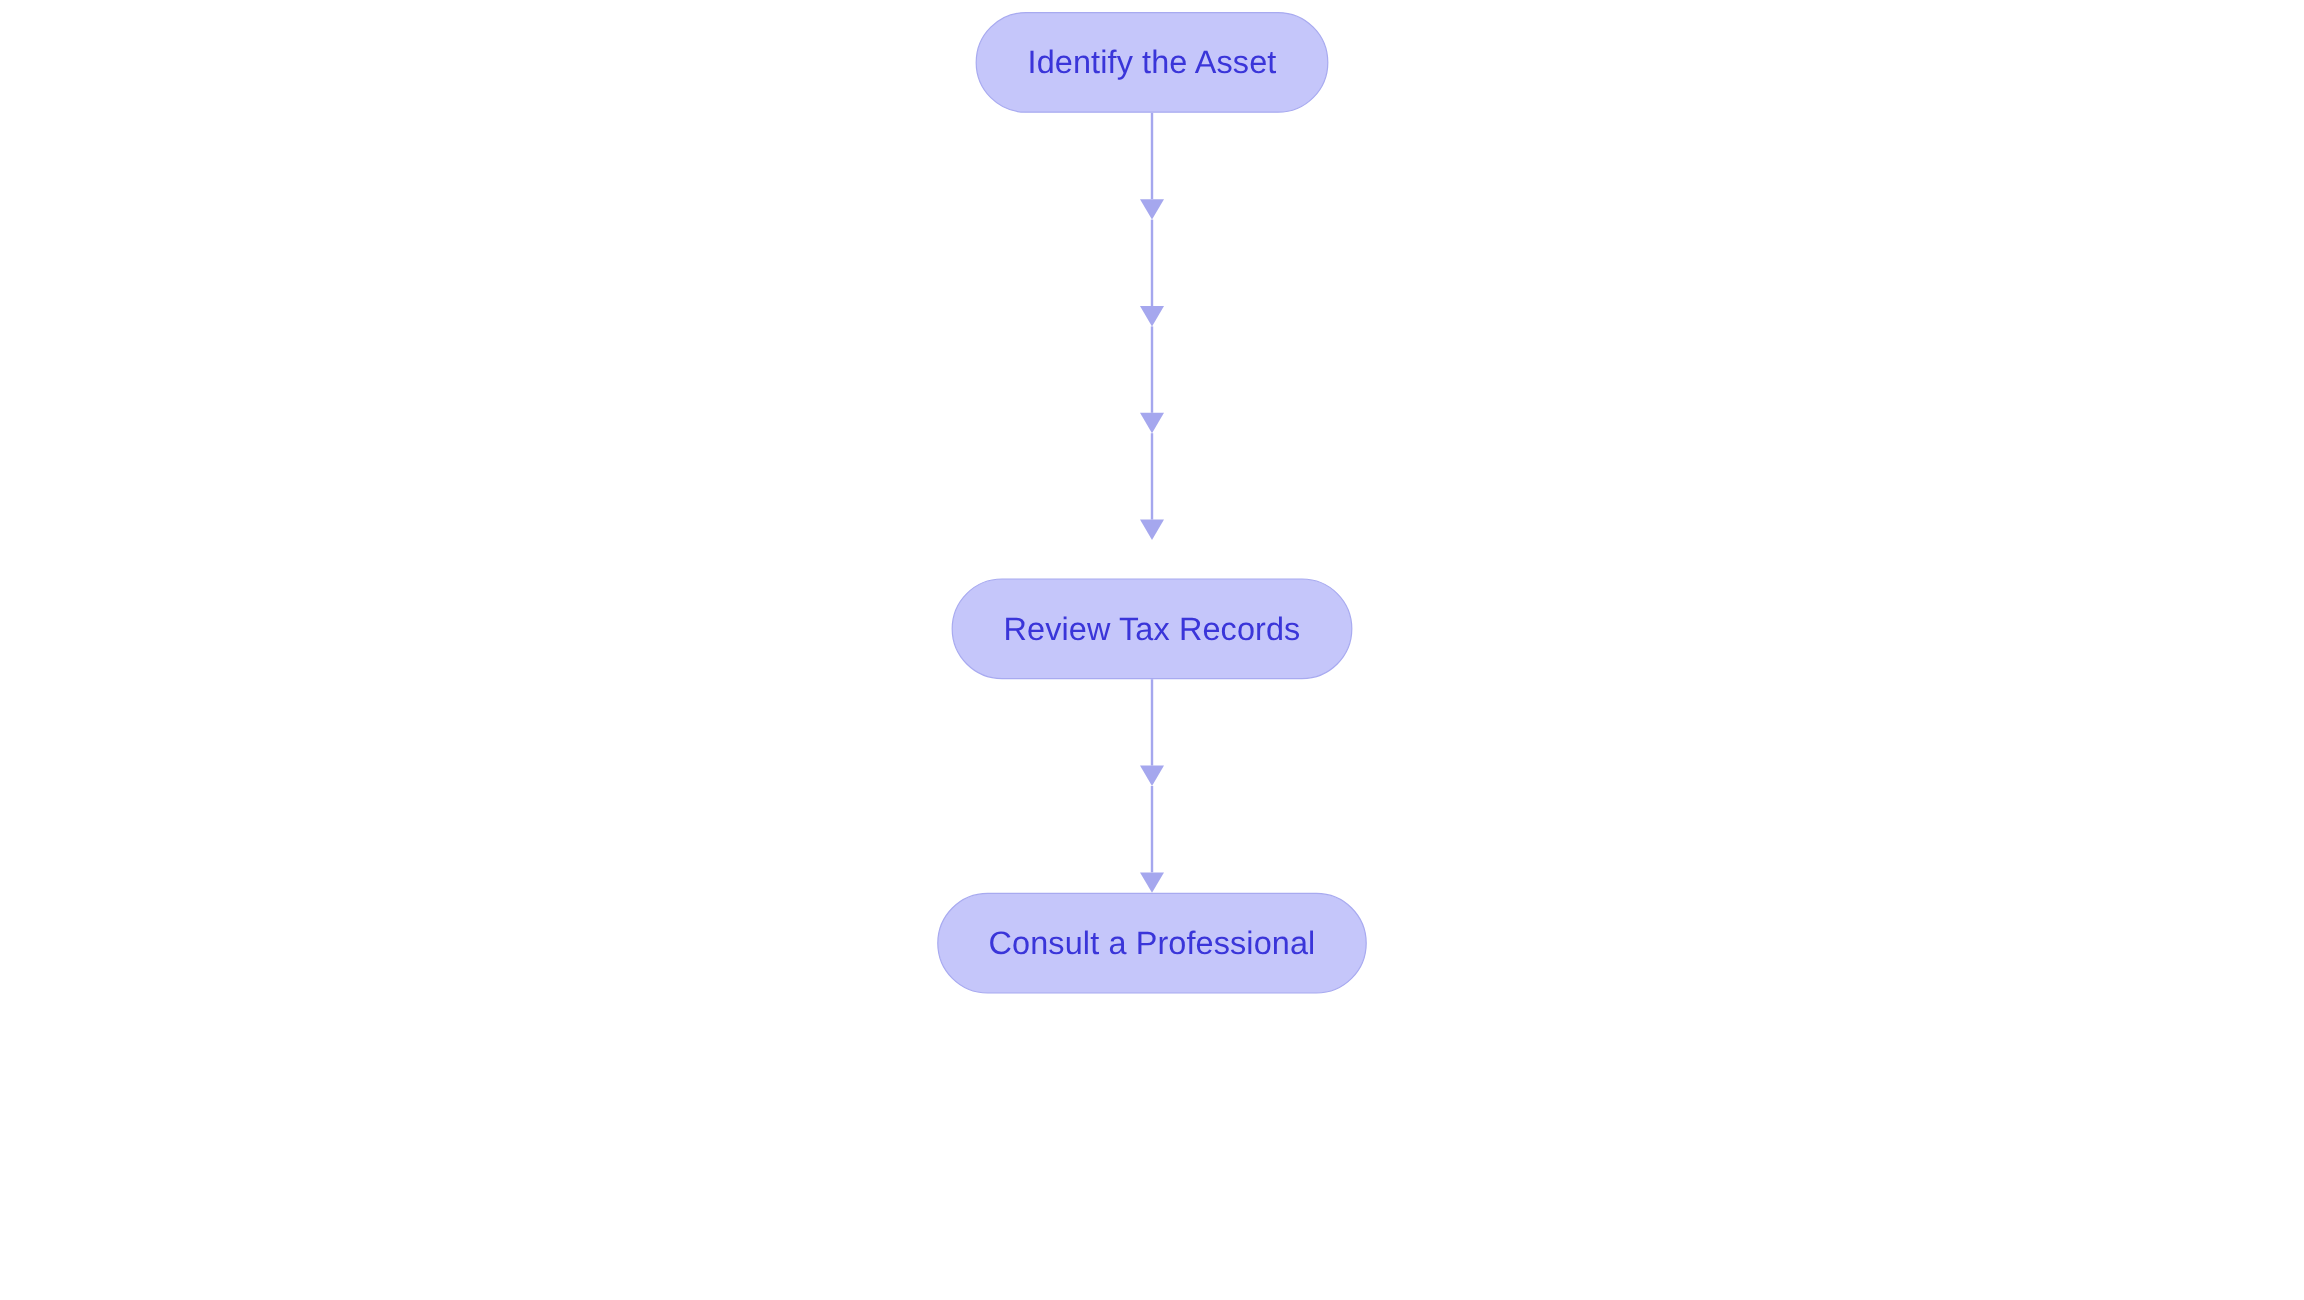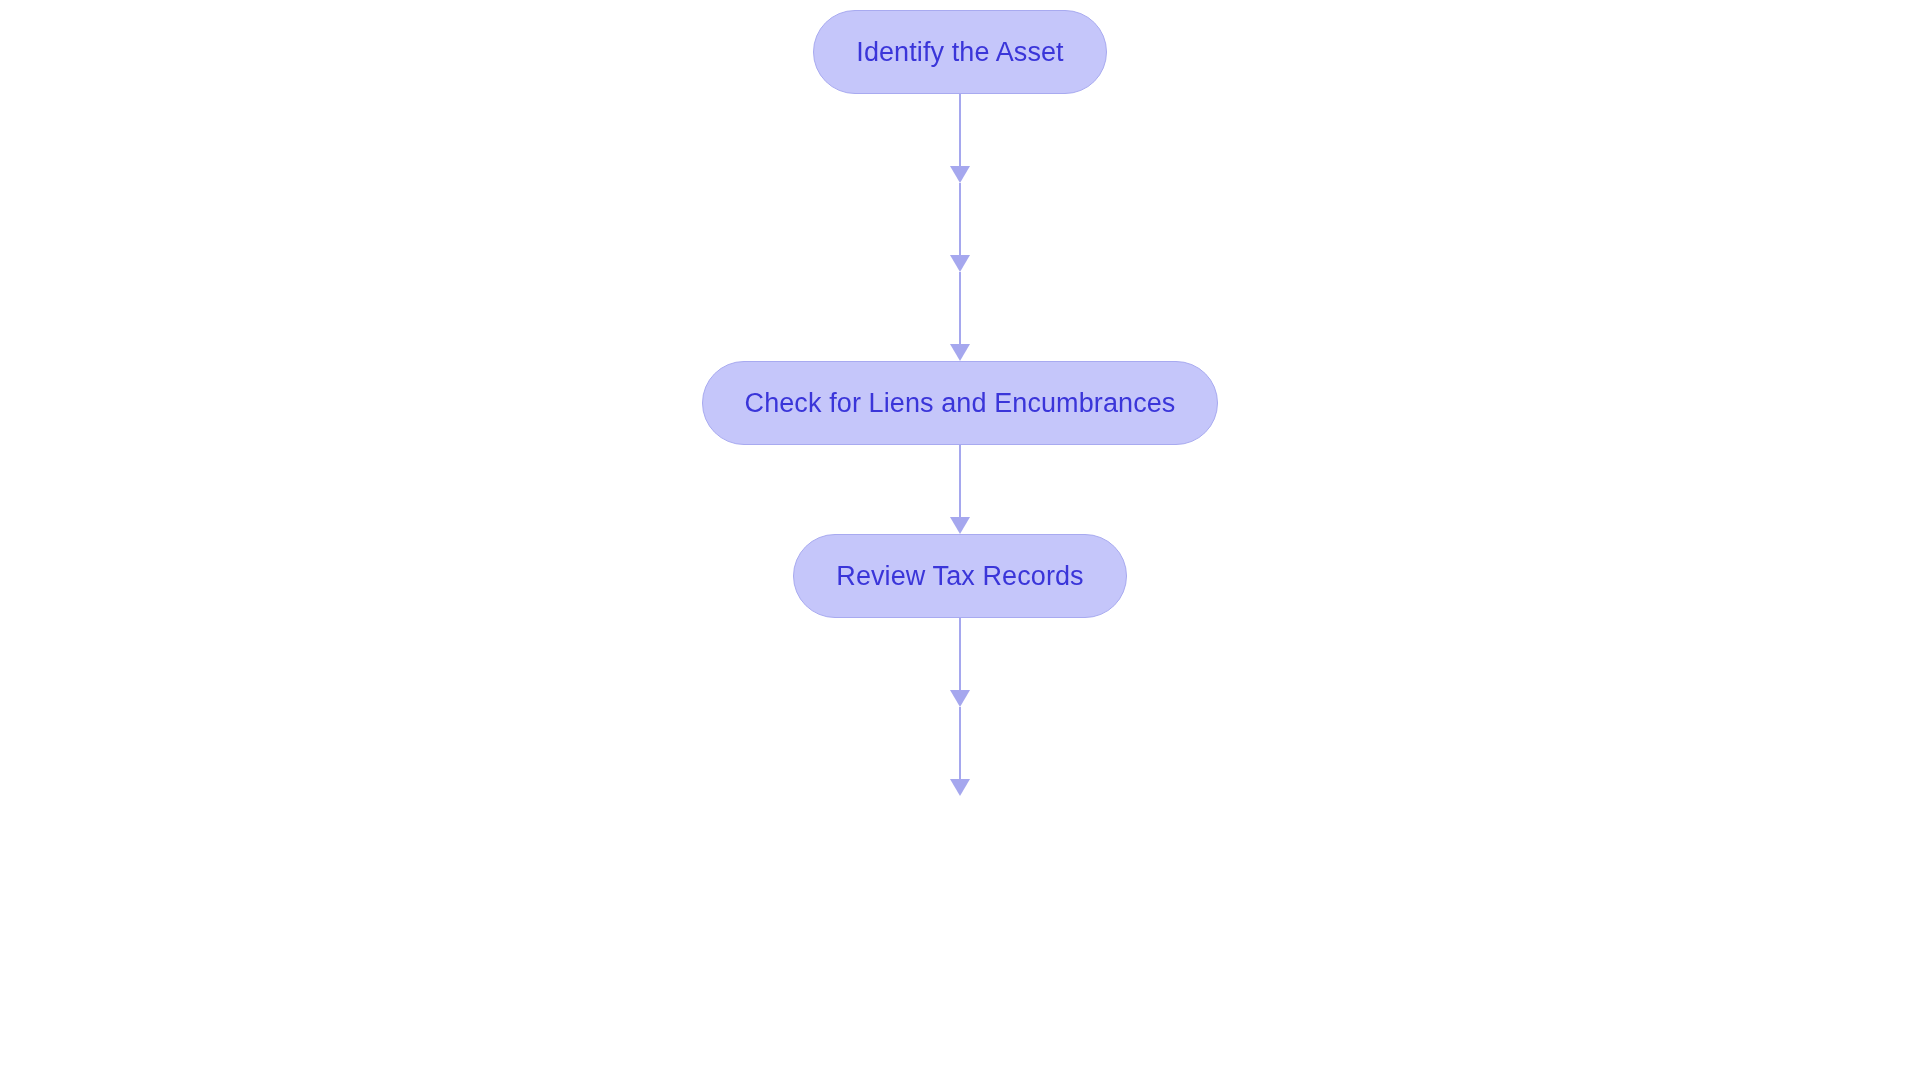--- a/index.html
+++ b/index.html
@@ -79,21 +79,21 @@
     border-right: 10.5px solid transparent;
     border-top: 17px solid #a5a7ee;
     margin-top: -0.5px;
   }
 
   
   .w-0 { min-width: 236px; }
   .w-1 { min-width: 258px; }
   .w-2 { min-width: 316px; }
   .w-3 { min-width: 406px; }
-  .w-4 { min-width: 256px; }
+  .w-4 { min-width: 256px; margin-top: 32px; }
   .w-5 { min-width: 248px; }
   .w-6 { min-width: 278px; }
 
   .spacer-top { height: 10px; width: 1px; }
 </style>
 </head>
 <body>
 
 <div id="flow-canvas">
   <div class="flow-column">
@@ -114,23 +114,20 @@
       <div class="connector-stem"></div>
       <div class="connector-head"></div>
     </div>
 
 
     <div class="flow-connector">
       <div class="connector-stem"></div>
       <div class="connector-head"></div>
     </div>
 
-    <div class="flow-node w-3">
-      <span class="flow-node-label">Check for Liens and Encumbrances</span>
-    </div>
 
     <div class="flow-connector">
       <div class="connector-stem"></div>
       <div class="connector-head"></div>
     </div>
 
     <div class="flow-node w-4">
       <span class="flow-node-label">Review Tax Records</span>
     </div>
 
@@ -138,15 +135,18 @@
       <div class="connector-stem"></div>
       <div class="connector-head"></div>
     </div>
 
 
     <div class="flow-connector">
       <div class="connector-stem"></div>
       <div class="connector-head"></div>
     </div>
 
+    <div class="flow-node w-6">
+      <span class="flow-node-label">Consult a Professional</span>
+    </div>
 
   </div>
 </div>
 
 </body></html>

